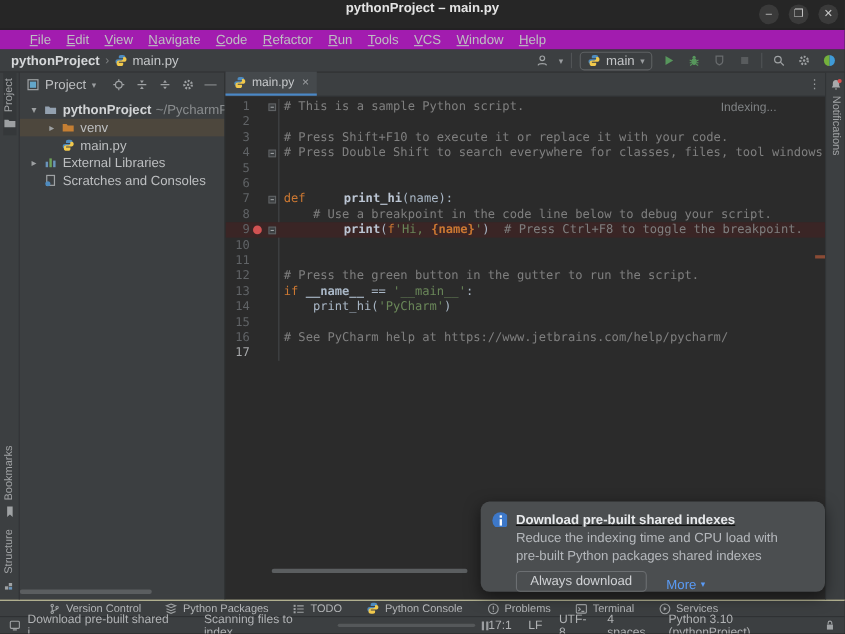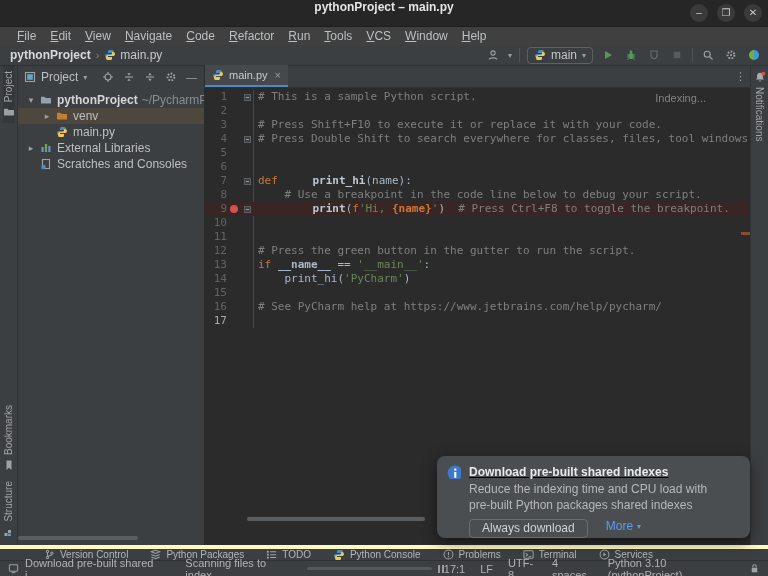--- a/index.html
+++ b/index.html
@@ -7,21 +7,21 @@
   body { font-family:"Liberation Sans",sans-serif; background:#2b2b2b; overflow:hidden; }
   .window { position:relative; width:768px; height:576px; background:#2b2b2b; }
 
   
   .titlebar { height:27px; background:#262626; display:flex; align-items:flex-start; justify-content:center; position:relative; border-bottom:1px solid #1f1f1f; }
   .titlebar .title { color:#e4e4e4; font-size:12px; font-weight:bold; }
   .win-controls { position:absolute; right:6px; top:4px; display:flex; gap:9px; }
   .win-btn { width:18px; height:18px; border-radius:50%; background:#3a3a3a; color:#c9c9c9; font-size:10px; line-height:17px; text-align:center; cursor:default; }
 
   
-  .menubar { height:18px; background:#404040; display:flex; align-items:center; padding-left:10px; }
+  .menubar { height:18px; background:#a21caf; display:flex; align-items:center; padding-left:20px; }
   .menu-item { display:inline-block; color:#bdbfc1; font-size:12px; padding:0 7px; line-height:18px; }
   .menu-item::first-letter { text-decoration:underline; }
 
   
   .toolbar { height:21px; background:#3c3f41; border-bottom:1px solid #2f3133; display:flex; align-items:center; padding:0 6px 0 10px; }
   .crumbs { display:flex; align-items:center; gap:5px; }
   .crumb { color:#c6c8ca; font-size:12px; display:flex; align-items:center; gap:4px; }
   .crumb.bold { font-weight:bold; color:#d6d8da; }
   .crumb-sep { color:#808385; font-size:11px; }
   .tb-right { margin-left:auto; display:flex; align-items:center; gap:7px; }
@@ -85,27 +85,27 @@
   .seg-fn { color:#bcc6d4; font-weight:bold;margin-left:28px; }
   .indexing { position:absolute; top:3px; right:44px; color:#7f8284; font-size:11px; font-family:"Liberation Sans",sans-serif; }
   .editor-hscroll { position:absolute; left:42px; bottom:24px; width:178px; height:4px; background:#5b5e60; border-radius:2px; }
   .stripe-mark { position:absolute; left:536px; top:144px; width:11px; height:3px; background:#8a4b35; }
 
   
   .popup { position:absolute; left:437px; top:456px; width:313px; height:82px; background:#4b4e50; border-radius:8px; box-shadow:0 4px 14px rgba(0,0,0,.5); padding:9px 12px 8px 10px; z-index:30; }
   .popup-head { display:flex; align-items:center; gap:8px;text-decoration:underline; }
   .popup-title { color:#e8eaec; font-size:12px; font-weight:bold; }
   .popup-body { margin-left:22px; margin-top:2px; color:#b5b8bc; font-size:12px; line-height:16px; width:250px; }
-  .popup-actions { margin-left:22px; margin-top:6px; display:flex; align-items:flex-start; gap:18px; }
+  .popup-actions { margin-left:22px; margin-top:6px; display:flex; align-items:flex-end; gap:18px; }
   .popup-btn { background:transparent; border:1px solid #6c6f72; border-radius:4px; color:#d0d2d5; font-size:12px; font-family:"Liberation Sans",sans-serif; padding:1px 12px 2px; }
   .popup-link { color:#5a9bf5; font-size:12px; display:flex; align-items:center; gap:4px; }
   .popup-link .caret { color:#5a9bf5; }
 
   
-  .bottombar { height:15px; background:#3c3f41; border-top:4px solid #fef9c3; display:flex; align-items:center; gap:22px; padding-left:44px; }
+  .bottombar { height:15px; background:#3c3f41; border-top:1px solid #fef9c3; display:flex; align-items:center; gap:22px; padding-left:44px; }
   .bb-item { display:flex; align-items:center; gap:5px; color:#b3b5b7; font-size:10px; white-space:nowrap; }
   .statusbar { height:16px; background:#3c3f41; border-top:1px solid #2f3133; display:flex; align-items:center; font-size:11px; color:#b0b2b4; padding:0 8px; }
   .sb-msg { margin-left:6px; }
   .sb-task { margin-left:24px; }
   .sb-progress { margin-left:8px; width:131px; height:3px; background:#55585a; border-radius:2px; overflow:hidden; }
   .sb-progress-fill { height:3px; background:#9a9c9e; border-radius:2px; }
   .sb-pause { margin-left:6px; display:flex; gap:2px; }
   .sb-pause i { display:block; width:2px; height:8px; background:#9b9da0; }
   .sb-right { margin-left:auto; display:flex; align-items:center; gap:15px; }
   .icon-cell { display:inline-flex; align-items:center; justify-content:center; }

